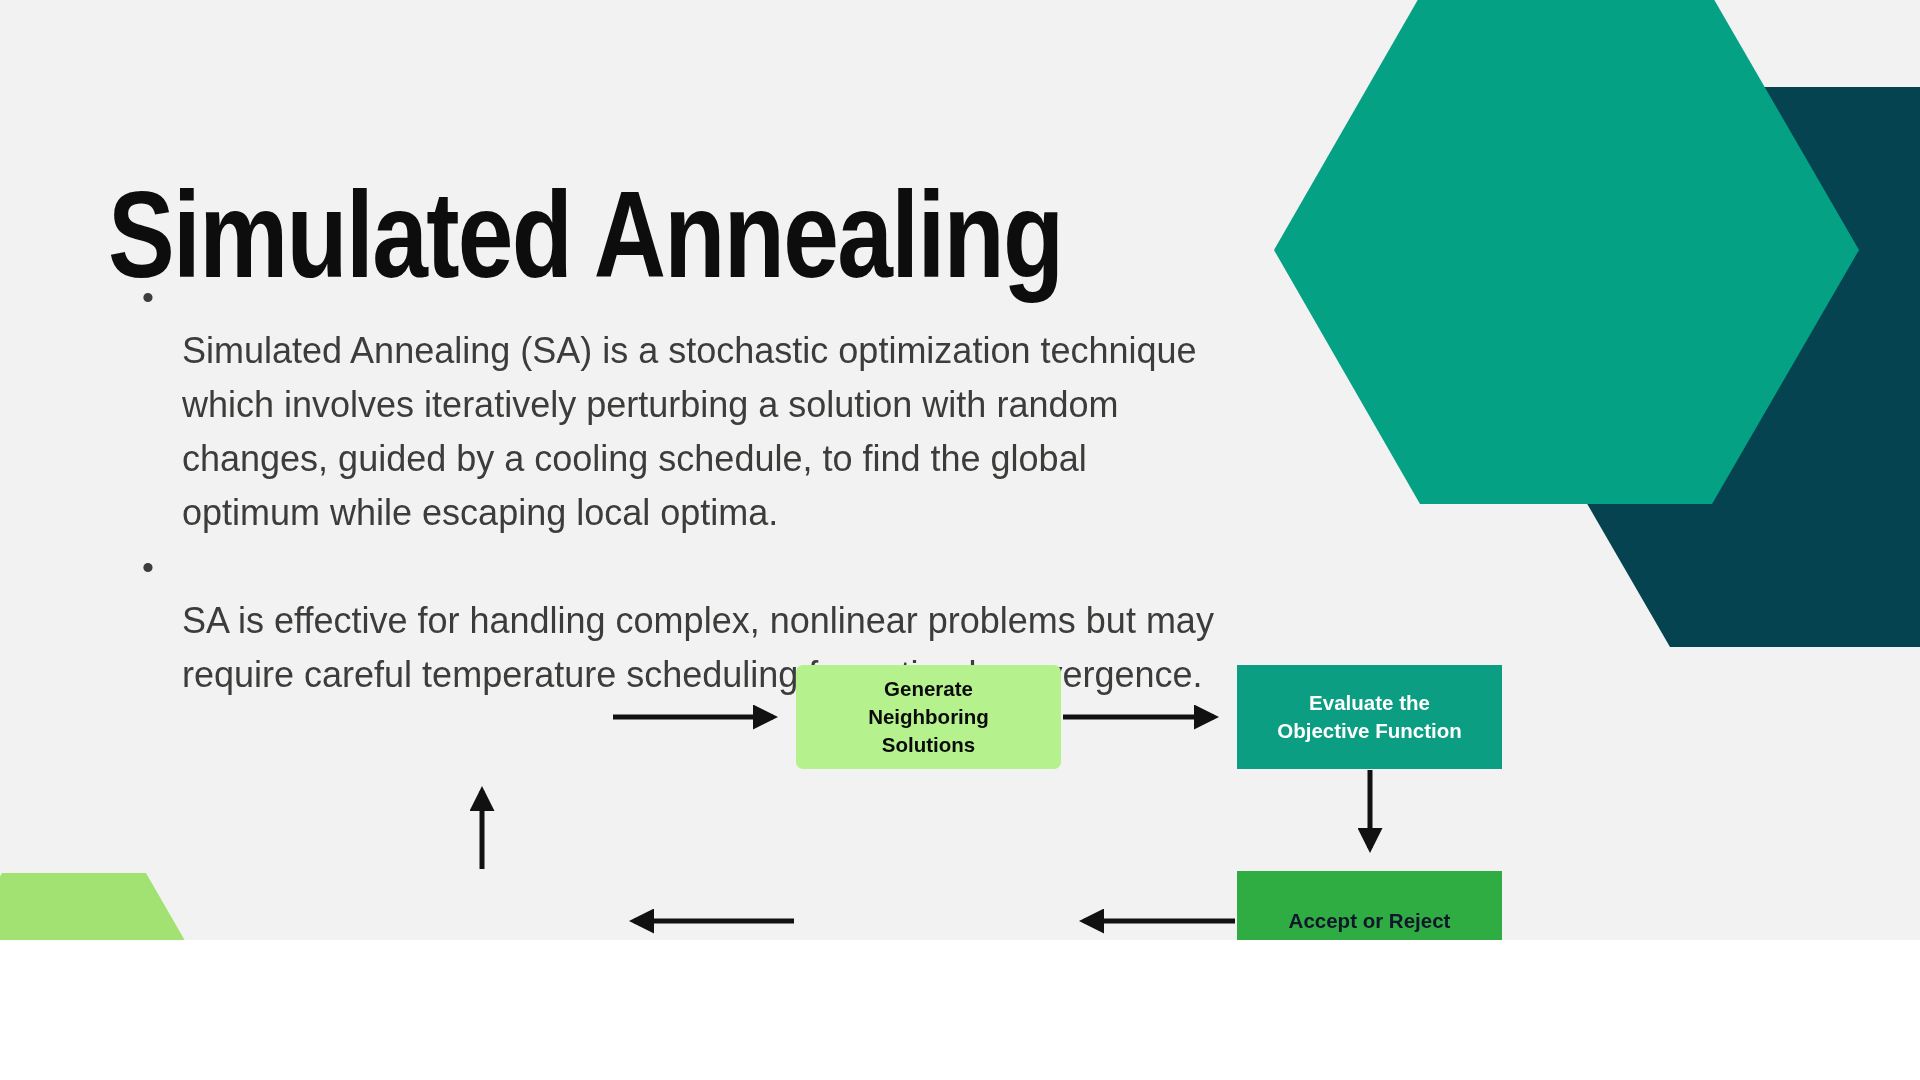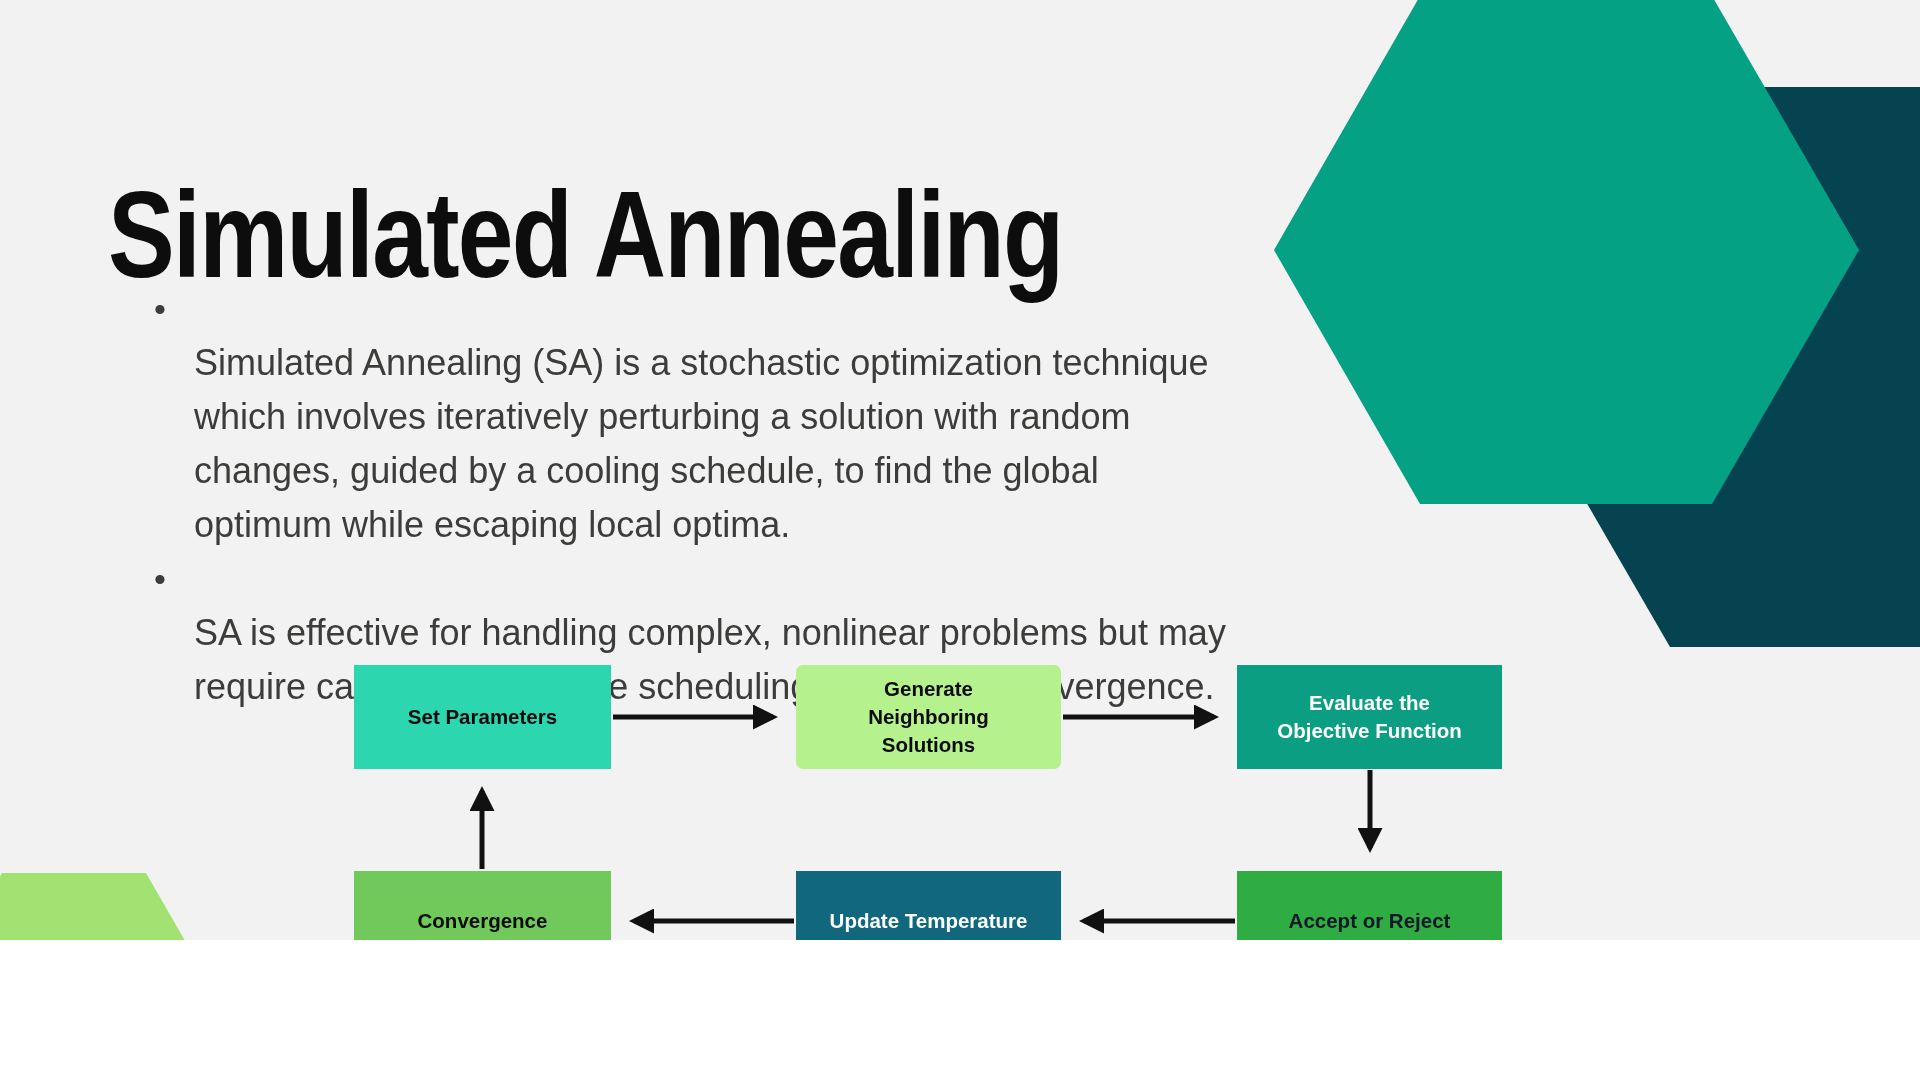--- a/index.html
+++ b/index.html
@@ -24,21 +24,21 @@
     line-height:1.1;
     transform:scaleX(0.82);
     transform-origin:left top;
     white-space:nowrap;
   }
   .bullets{
     position:absolute;
     left:140px;top:270px;
     width:1200px;
     list-style:none;
-    margin:12px;padding:0;
+    margin:0;padding:0;
     color:#3c3c3b;
     font-size:36px;
     line-height:54px;
   }
   .bullets li{
     position:relative;
     padding-left:42px;
     white-space:pre-line;
   }
   .bullets li::before{
@@ -114,34 +114,25 @@
     <g stroke="#111111" stroke-width="5" fill="none">
       <line x1="613" y1="717" x2="773" y2="717" marker-end="url(#ah)"></line>
       <line x1="1063" y1="717" x2="1214" y2="717" marker-end="url(#ah)"></line>
       <line x1="1370" y1="770" x2="1370" y2="848" marker-end="url(#ah)"></line>
       <line x1="1235" y1="921" x2="1084" y2="921" marker-end="url(#ah)"></line>
       <line x1="794" y1="921" x2="634" y2="921" marker-end="url(#ah)"></line>
       <line x1="482" y1="869" x2="482" y2="791" marker-end="url(#ah)"></line>
     </g>
   </svg>
 
-  <div class="flow-node node-set" style="background: rgb(44, 214, 175); color: rgb(11, 11, 11);">
-    <span class="flow-node-label">Set Parameters</span>
-  </div>
   <div class="flow-node node-generate" style="background: rgb(181, 241, 140); color: rgb(11, 11, 11); border-radius: 7px;">
     <span class="flow-node-label">Generate Neighboring Solutions</span>
   </div>
   <div class="flow-node node-evaluate" style="background: rgb(12, 158, 130); color: rgb(255, 255, 255);">
     <span class="flow-node-label">Evaluate the Objective Function</span>
   </div>
   <div class="flow-node node-accept" style="background: rgb(47, 173, 67); color: #0f172a;">
     <span class="flow-node-label">Accept or Reject</span>
   </div>
-  <div class="flow-node node-update" style="background: rgb(17, 104, 126); color: rgb(255, 255, 255);">
-    <span class="flow-node-label">Update Temperature</span>
-  </div>
-  <div class="flow-node node-convergence" style="background: rgb(113, 201, 92); color: rgb(11, 11, 11);">
-    <span class="flow-node-label">Convergence</span>
-  </div>
 
   <div class="page-number">5</div>
 
 </div>
 
 </body></html>

